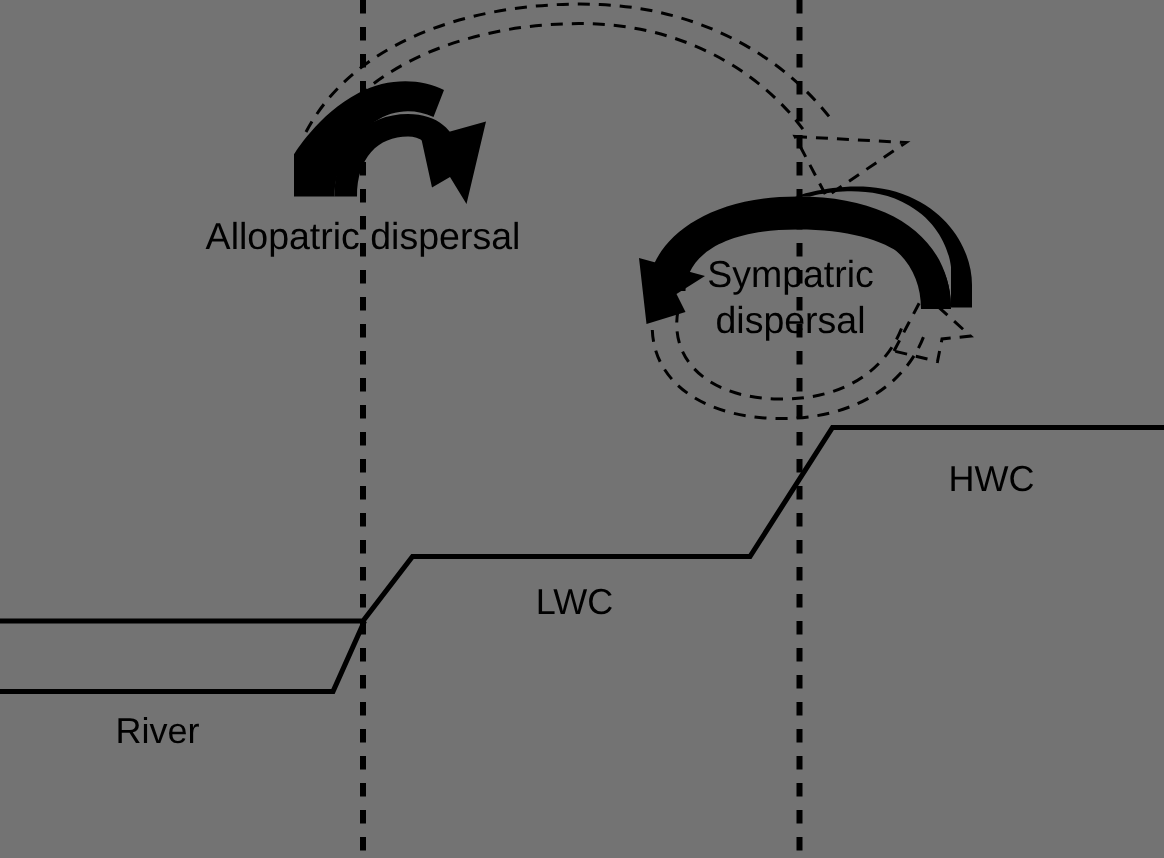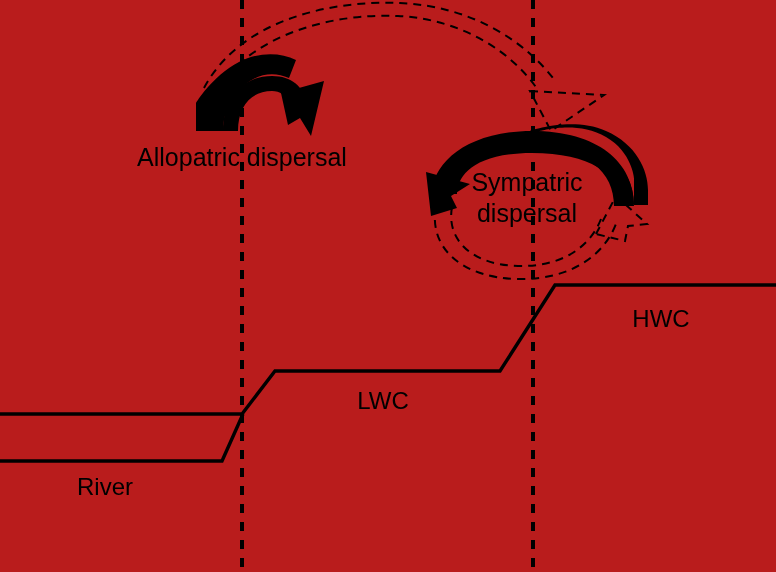--- a/index.html
+++ b/index.html
@@ -10,21 +10,21 @@
   body {
     width: 776px;
     height: 572px;
     font-family: "Liberation Sans", sans-serif;
     overflow: hidden;
   }
   #figure-root {
     position: relative;
     width: 776px;
     height: 572px;
-    background: #b91c1c;
+    background: #737373;
   }
   #figure-svg {
     position: absolute;
     top: 0;
     left: 0;
     display: block;
   }
   .diagram-label {
     font-family: "Liberation Sans", sans-serif;
     fill: #000000;

